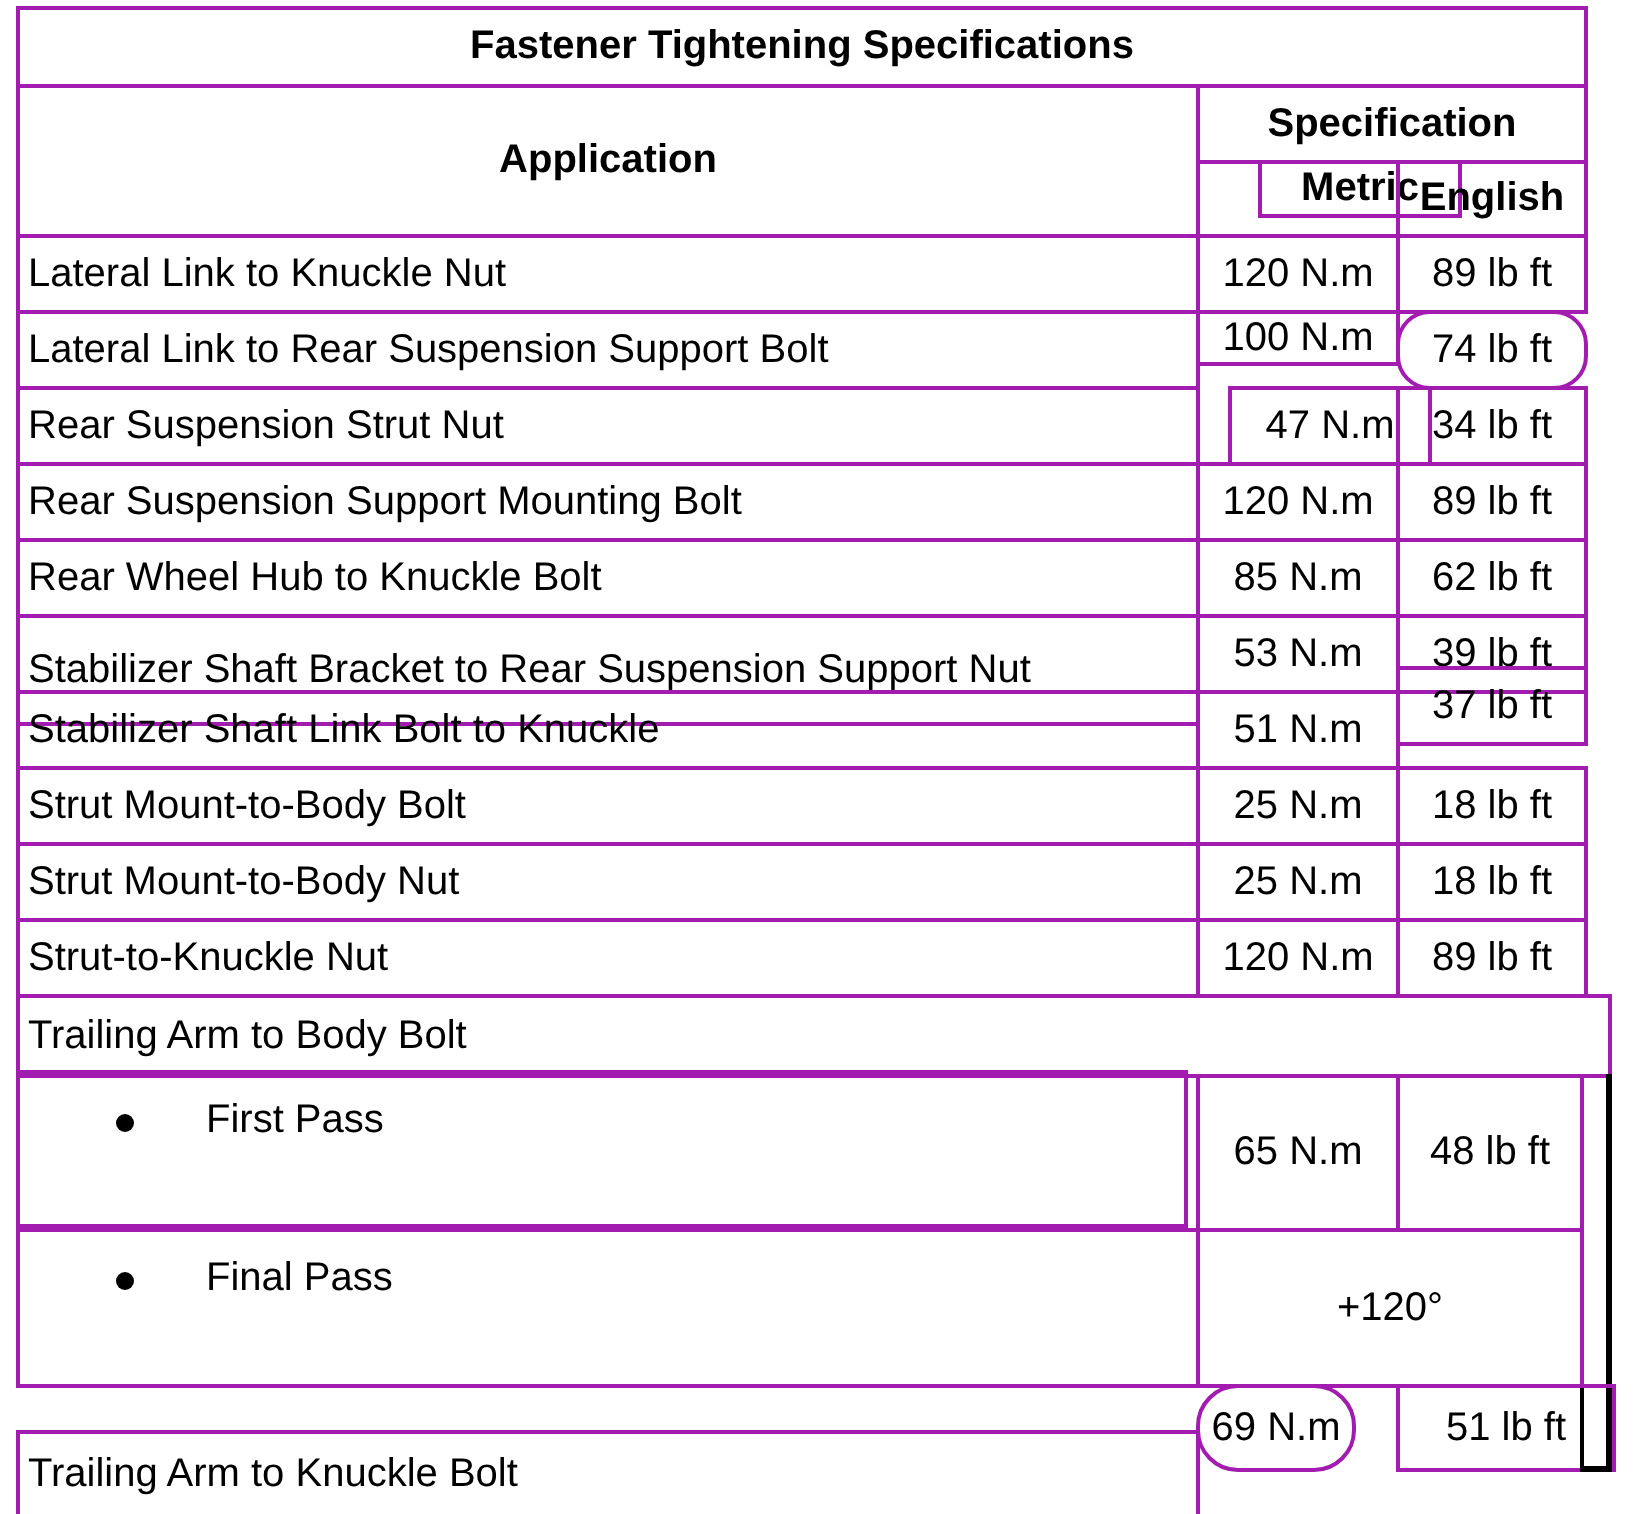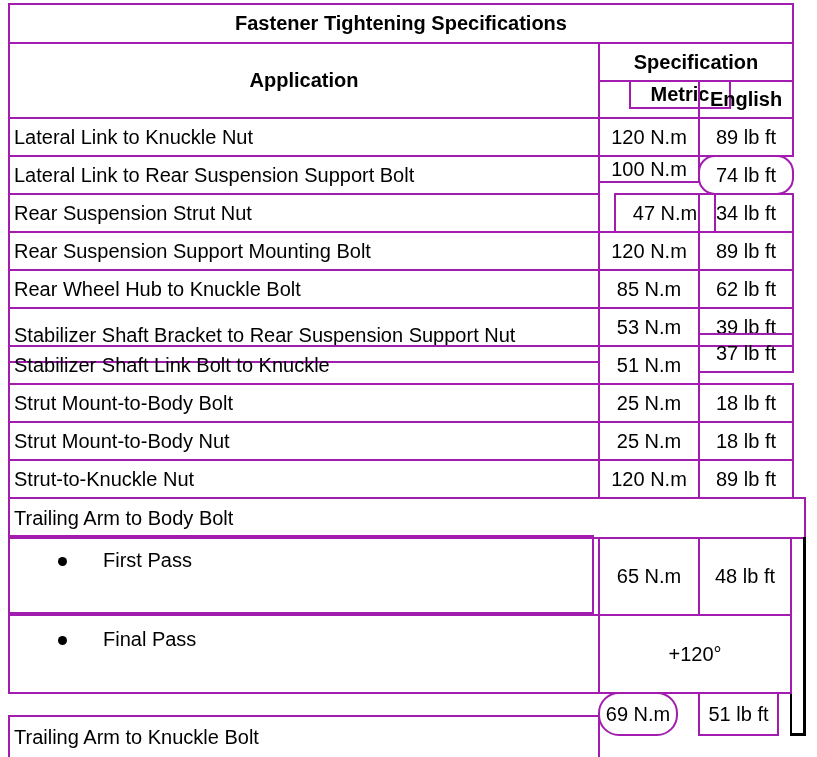--- a/index.html
+++ b/index.html
@@ -95,15 +95,15 @@
   <div class="cell b center" style="left:698px; top:537px; width:94px; height:79px;">48 lb ft</div>
 
   <div class="cell b bullet-row" style="left:8px; top:614px; width:592px; height:80px;">
     <span class="bullet"></span>
     <span>Final Pass</span>
   </div>
   <div class="cell b center" style="left:598px; top:614px; width:194px; height:80px;">+120°</div>
 
   <div class="cell b left" style="left:8px; top:692px; width:592px; height:44px;margin-top:23px;">Trailing Arm to Knuckle Bolt</div>
   <div class="cell b center" style="left:598px; top:692px; width:80px; height:44px;border-radius:21px;">69 N.m</div>
-  <div class="cell b center" style="left:698px; top:692px; width:81px; height:44px;">51 lb ft</div>
+  <div class="cell b center" style="left:698px; top:692px; width:110px; height:44px;">51 lb ft</div>
   <div class="hline" style="left:790px; top:733px; width:16px; height:3px;"></div>
 </div>
 
 </body></html>

